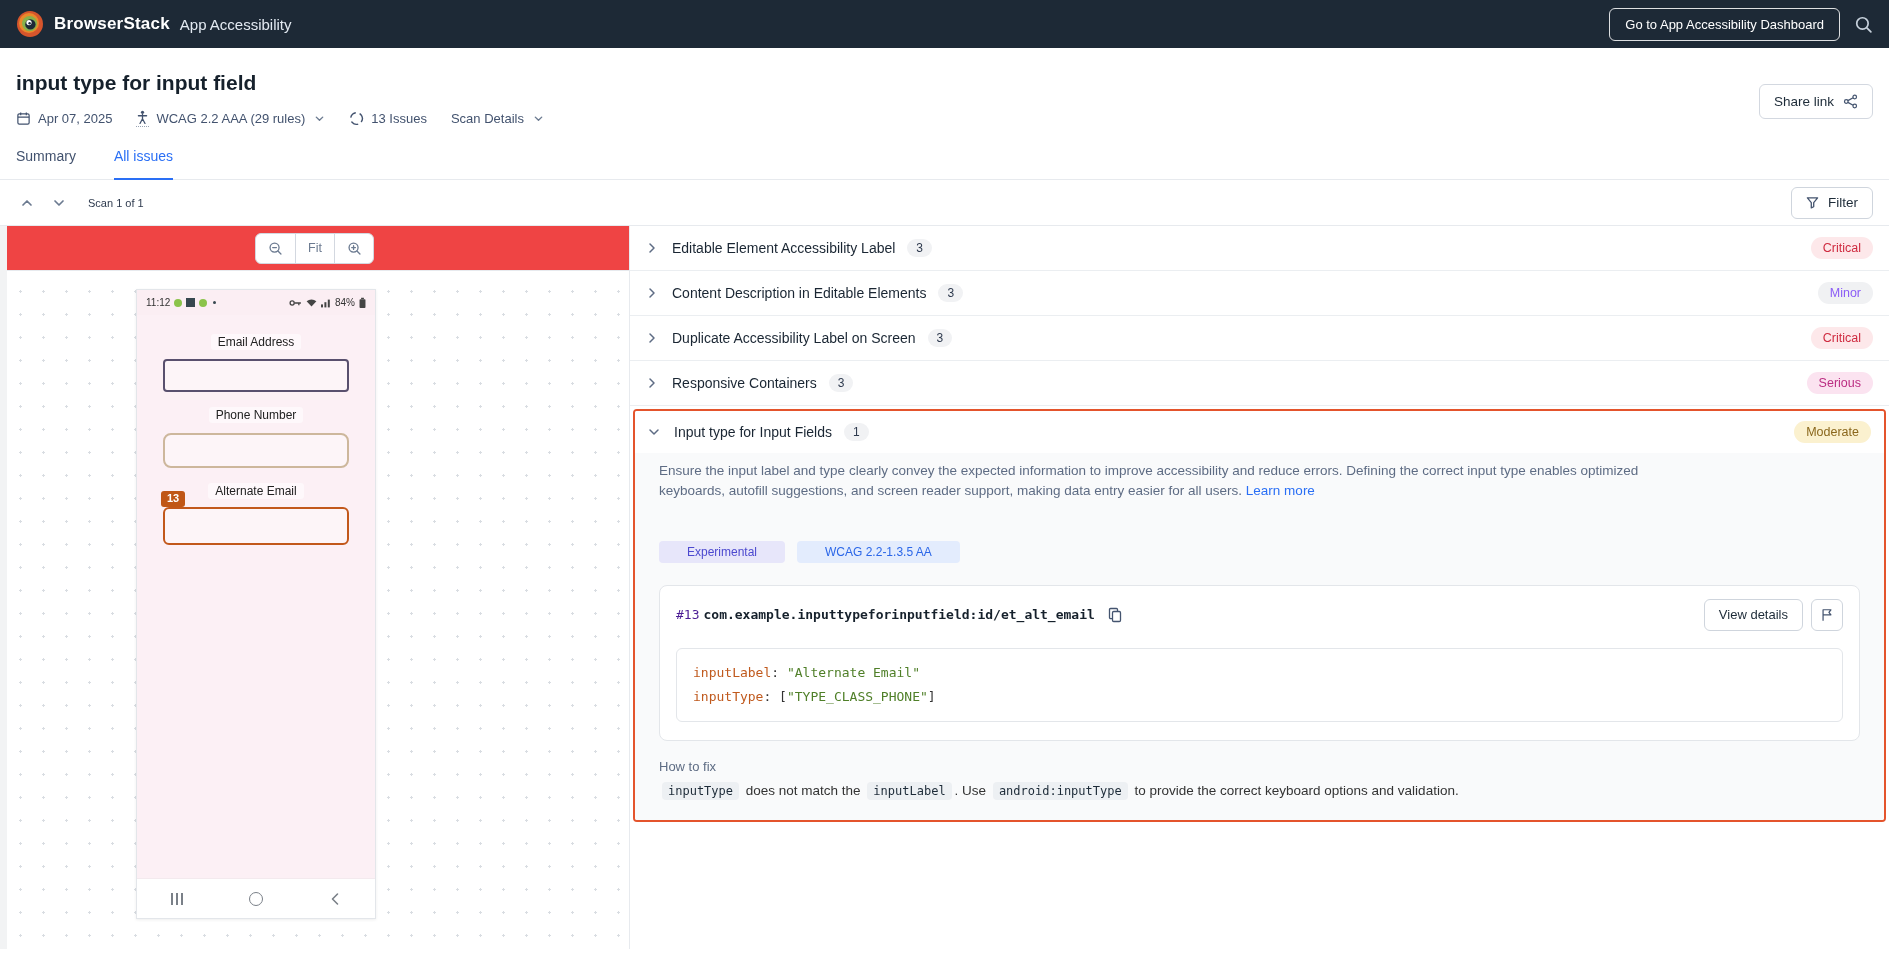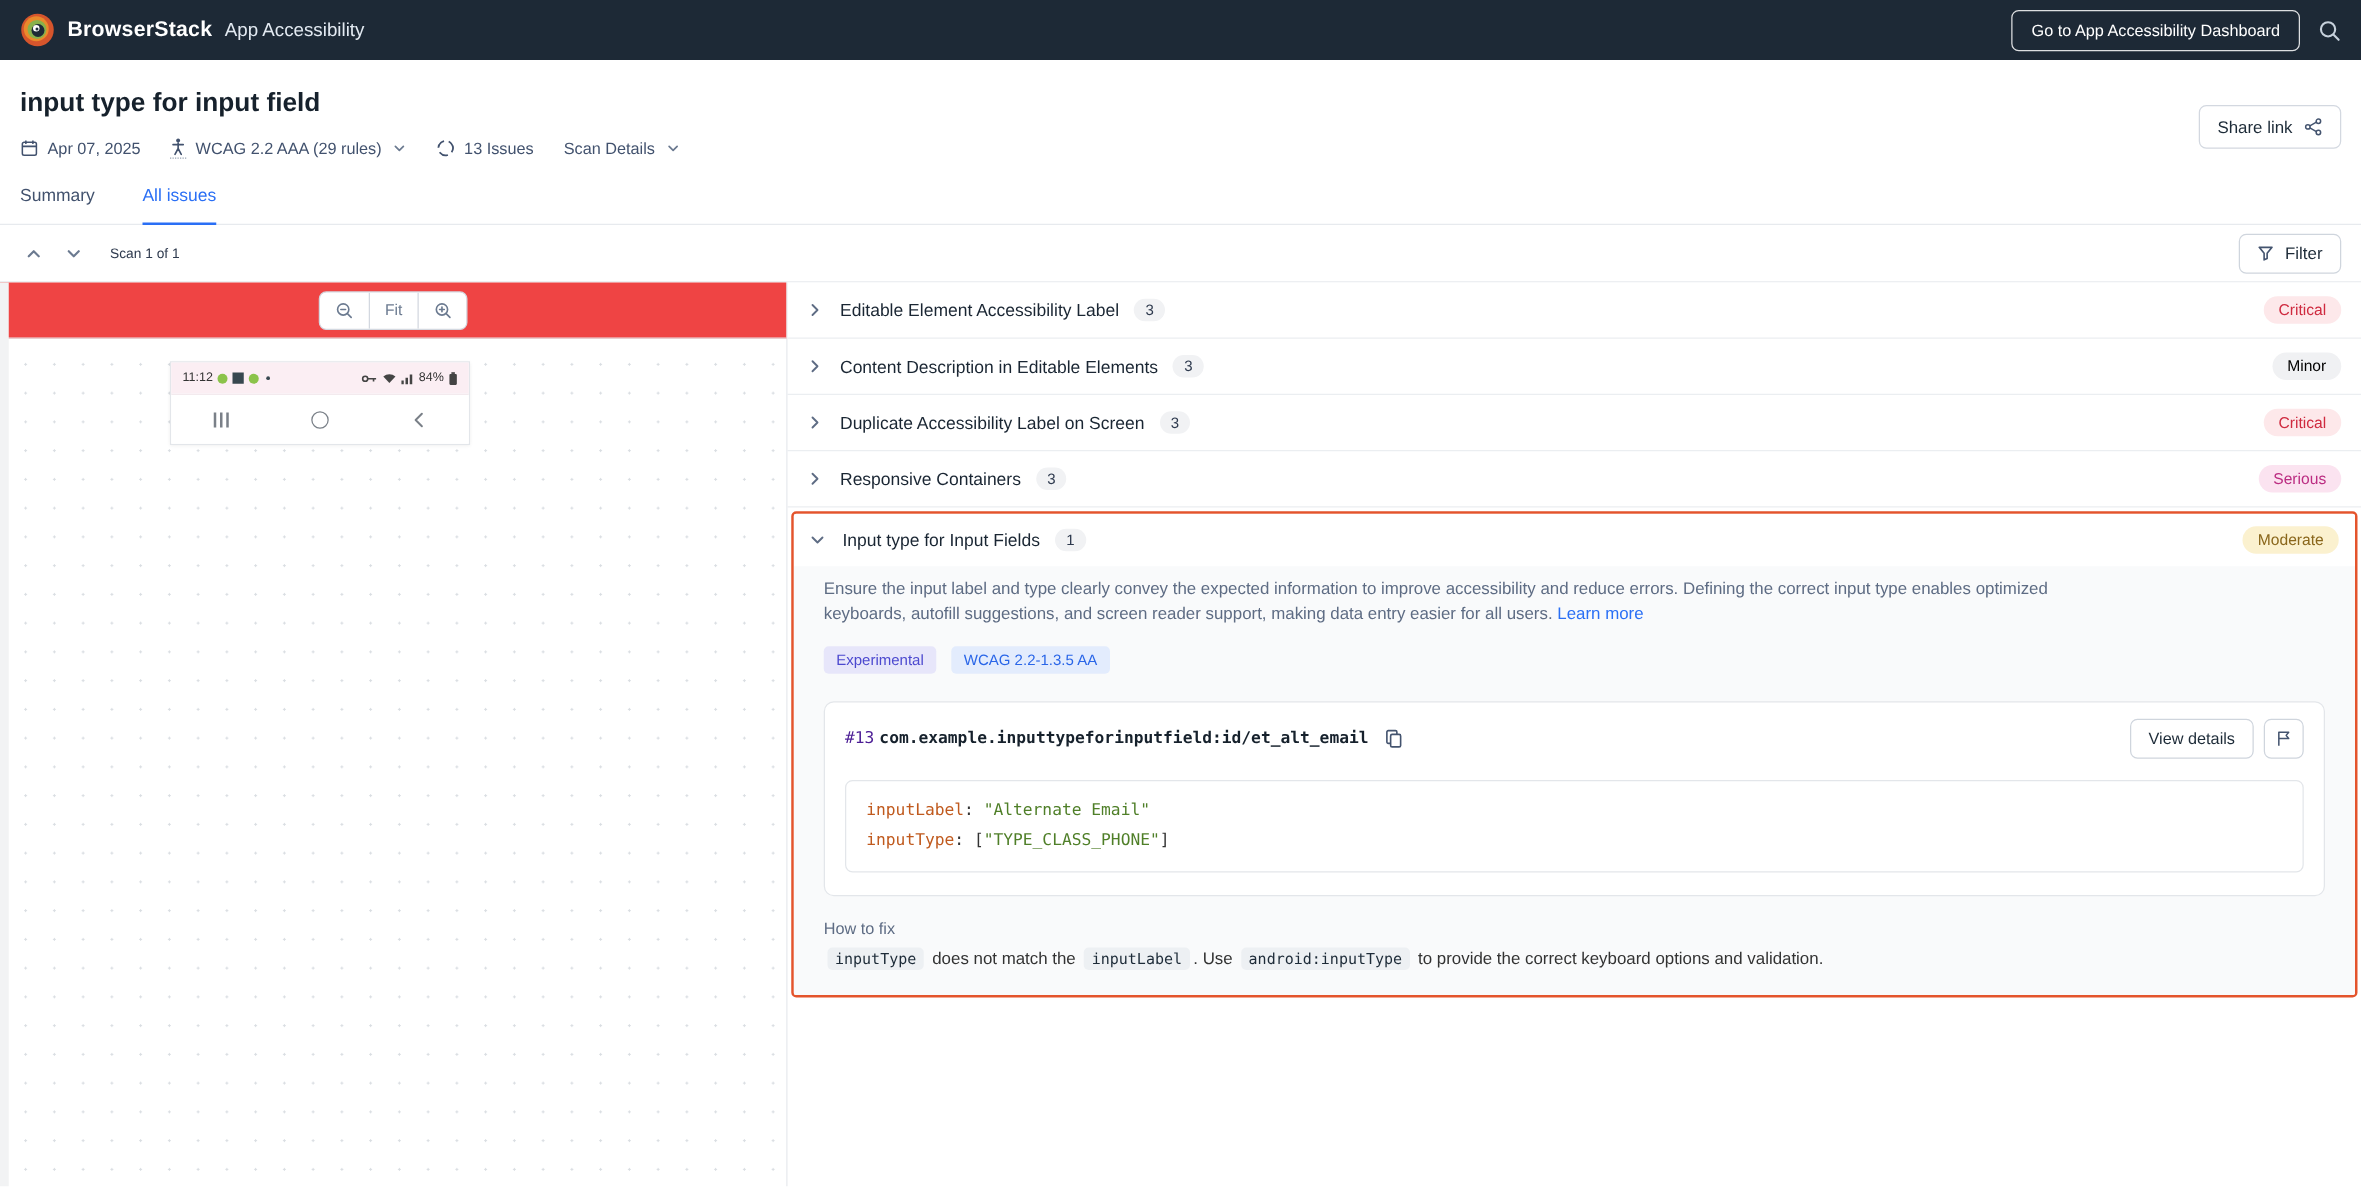--- a/index.html
+++ b/index.html
@@ -80,32 +80,32 @@
   .homeo { width:14px; height:14px; border:1.6px solid #7a8088; border-radius:50%; }
 
   
   .right { flex:1; background:#fff; }
   .group-row { display:flex; align-items:center; height:45px; padding:0 16px; border-bottom:1px solid #ebeef1; cursor:pointer; }
   .g-chev { color:#5e6c84; margin-right:14px; }
   .g-title { font-size:14px; font-weight:500; color:#1a2633; }
   .g-count { background:#f1f2f4; color:#2e3a4e; font-size:12px; border-radius:10px; padding:2px 9px; margin-left:12px; }
   .g-pill { margin-left:auto; font-size:12.5px; font-weight:500; border-radius:12px; padding:4px 12px; }
   .sev-critical { background:#fde8ea; color:#cf2a3f; }
-  .sev-minor    { background:#f0f1f3; color:#000000; }
+  .sev-minor    { background:#f0f1f3; color:#8b5cf6; }
   .sev-serious  { background:#fbe3f0; color:#bb2d82; }
   .sev-moderate { background:#fbf1cf; color:#8a671c; }
 
   
   .expanded { margin:3px 3px 0; border:2px solid #e4542c; border-radius:4px; overflow:hidden; }
   .exp-head { display:flex; align-items:center; height:42px; padding:0 13px; background:#fff; cursor:pointer; }
   .exp-body { background:#f9fafb; padding:8px 24px 22px; }
   .exp-desc { font-size:13.5px; color:#5e6c84; line-height:1.5; max-width:1020px; }
   .learn { color:#2a6ff5; text-decoration:none; cursor:pointer; }
   .tag-row { display:flex; gap:12px; margin-top:15px; }
-  .tag { font-size:12px; border-radius:4px; padding:4px 10px; font-weight:500; }
+  .tag { font-size:12px; border-radius:4px; padding:4px 28px; font-weight:500;margin-top:24px; }
   .tag-exp  { background:#e7e6fa; color:#4c49cf; }
   .tag-wcag { background:#e3ecfd; color:#2a66e8; }
   .inst-card { margin-top:22px; background:#fff; border:1px solid #e3e6ea; border-radius:8px; padding:13px 16px 18px; }
   .inst-head { display:flex; align-items:center; }
   .inst-id { font-family:"DejaVu Sans Mono",monospace; font-size:13px; font-weight:400; color:#4c1d95; }
   .inst-el { font-family:"DejaVu Sans Mono",monospace; font-size:13px; font-weight:700; color:#16212c; margin-left:4px; }
   .copy-btn { color:#44546f; margin-left:12px; cursor:pointer; }
   .view-btn { margin-left:auto; border:1px solid #cfd5dd; background:#fff; border-radius:6px; height:32px;
               padding:0 14px; font-size:13px; color:#1d2b38; cursor:pointer; font-family:inherit; }
   .flag-btn { border:1px solid #cfd5dd; background:#fff; border-radius:6px; width:32px; height:32px;
@@ -268,20 +268,37 @@
                 <rect x="6.8" y="1.6" width="2" height="7.8"></rect>
               </svg>
             <span>84%</span>
             <svg width="7" height="12" viewBox="0 0 8 12" fill="#444">
                 <rect x="2.4" y="0" width="3.2" height="1.6"></rect>
                 <rect x="0.6" y="1.6" width="6.8" height="10" rx="1"></rect>
               </svg>
           </span>
         </div>
 
+        <div class="p-screen">
+          <span class="p-label">Email Address</span>
+          <div class="p-input in-email"></div>
+
+          <div class="fgroup">
+            <span class="p-label">Phone Number</span>
+            <div class="p-input in-phone"></div>
+          </div>
+
+          <div class="fgroup">
+            <span class="p-label">Alternate Email</span>
+            <div class="alt-wrap">
+              <span class="issue-badge">13</span>
+              <div class="alt-input"></div>
+            </div>
+          </div>
+        </div>
 
         <div class="p-nav">
           <div>
               <span class="recents">
                 <i></i>
                 <i></i>
                 <i></i>
               </span>
             </div>
           <div>

